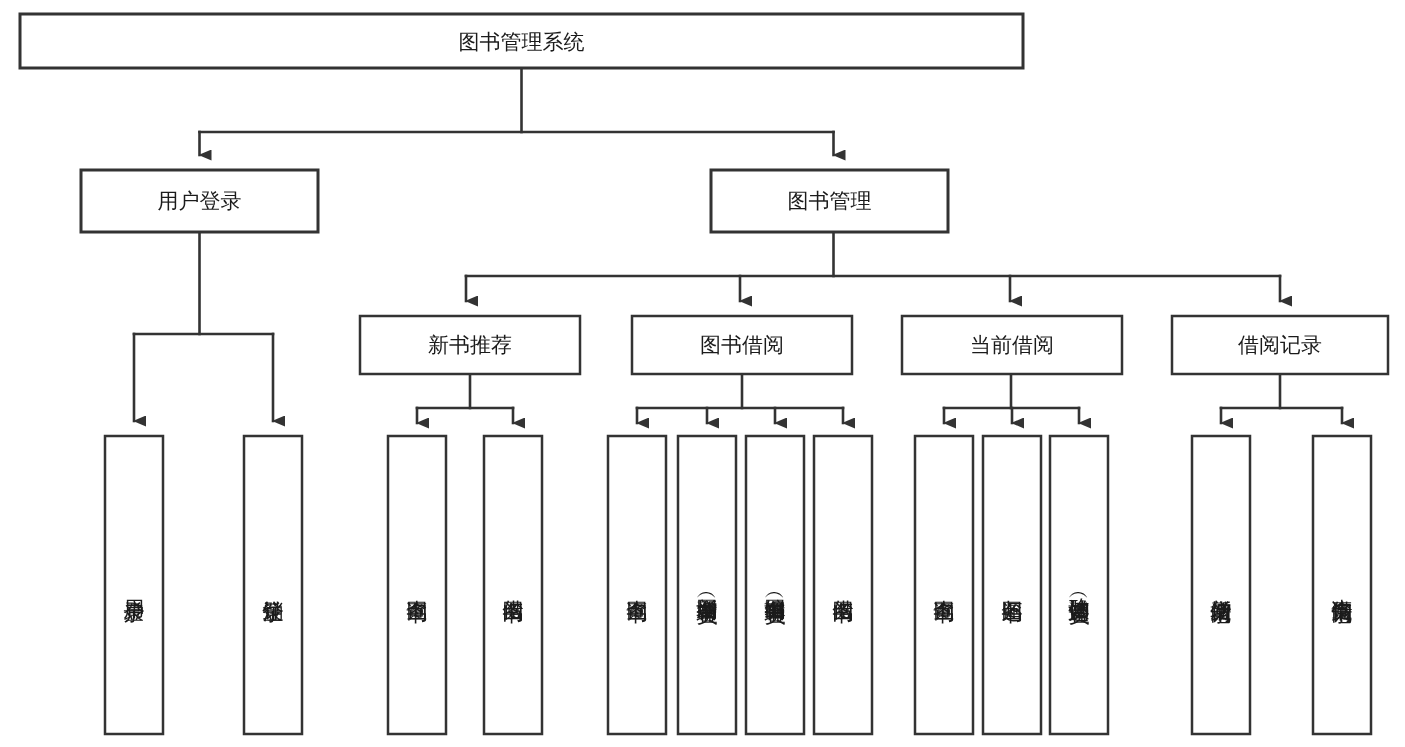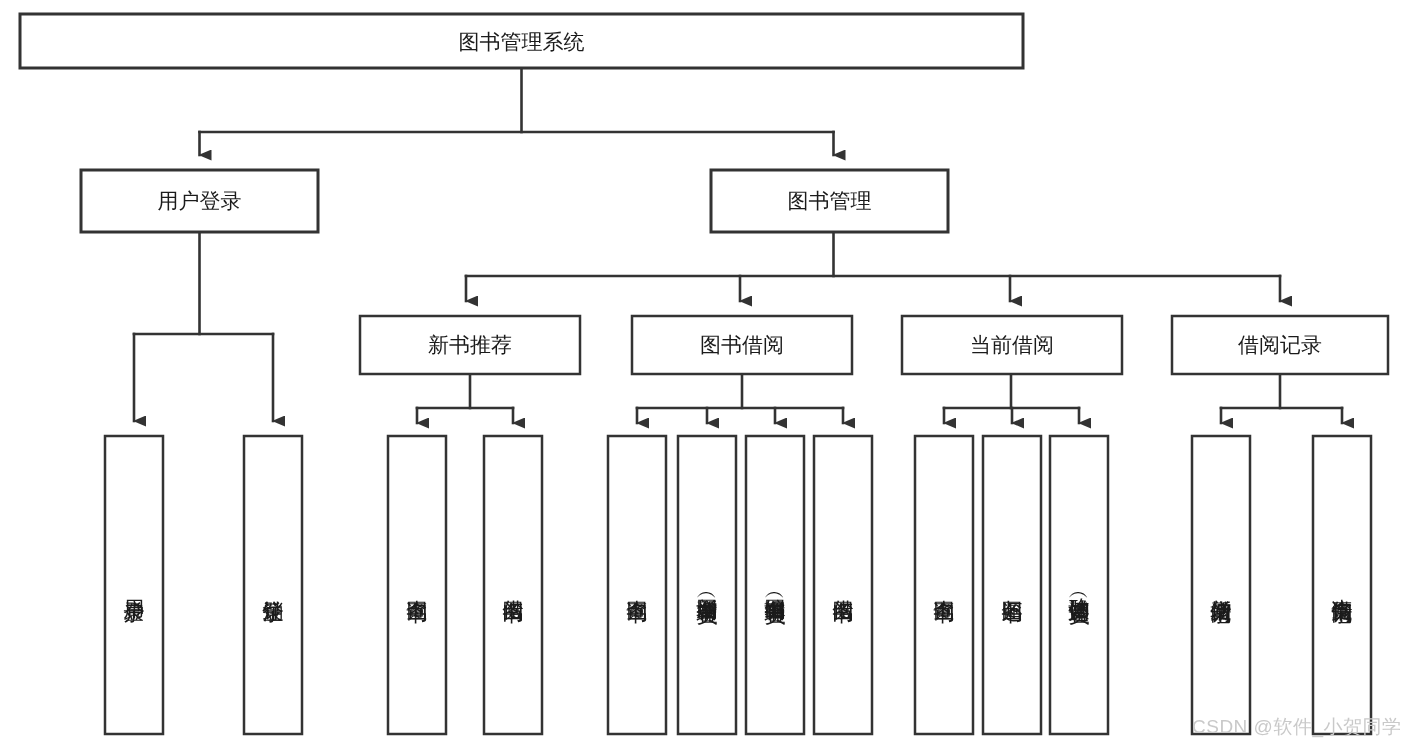--- a/index.html
+++ b/index.html
@@ -195,15 +195,14 @@
   <div class="leaf-label" style="left:608px; top:436px; width:58px; height:298px;">查询图书</div>
   <div class="leaf-label" style="left:678px; top:436px; width:58px; height:298px;">新增图书（管理员）</div>
   <div class="leaf-label" style="left:746px; top:436px; width:58px; height:298px;">编辑图书（管理员）</div>
   <div class="leaf-label" style="left:814px; top:436px; width:58px; height:298px;">借阅图书</div>
   <div class="leaf-label" style="left:915px; top:436px; width:58px; height:298px;">查询图书</div>
   <div class="leaf-label" style="left:983px; top:436px; width:58px; height:298px;">归还图书</div>
   <div class="leaf-label" style="left:1050px; top:436px; width:58px; height:298px;">确认归还（管理员）</div>
   <div class="leaf-label" style="left:1192px; top:436px; width:58px; height:298px;">新增借阅记录</div>
   <div class="leaf-label" style="left:1313px; top:436px; width:58px; height:298px;">查询借阅记录</div>
 
-  <div class="watermark" style="left:1192px; top:714px;">CSDN @软件_小贺同学</div>
 
 </div>
 
 </body></html>

